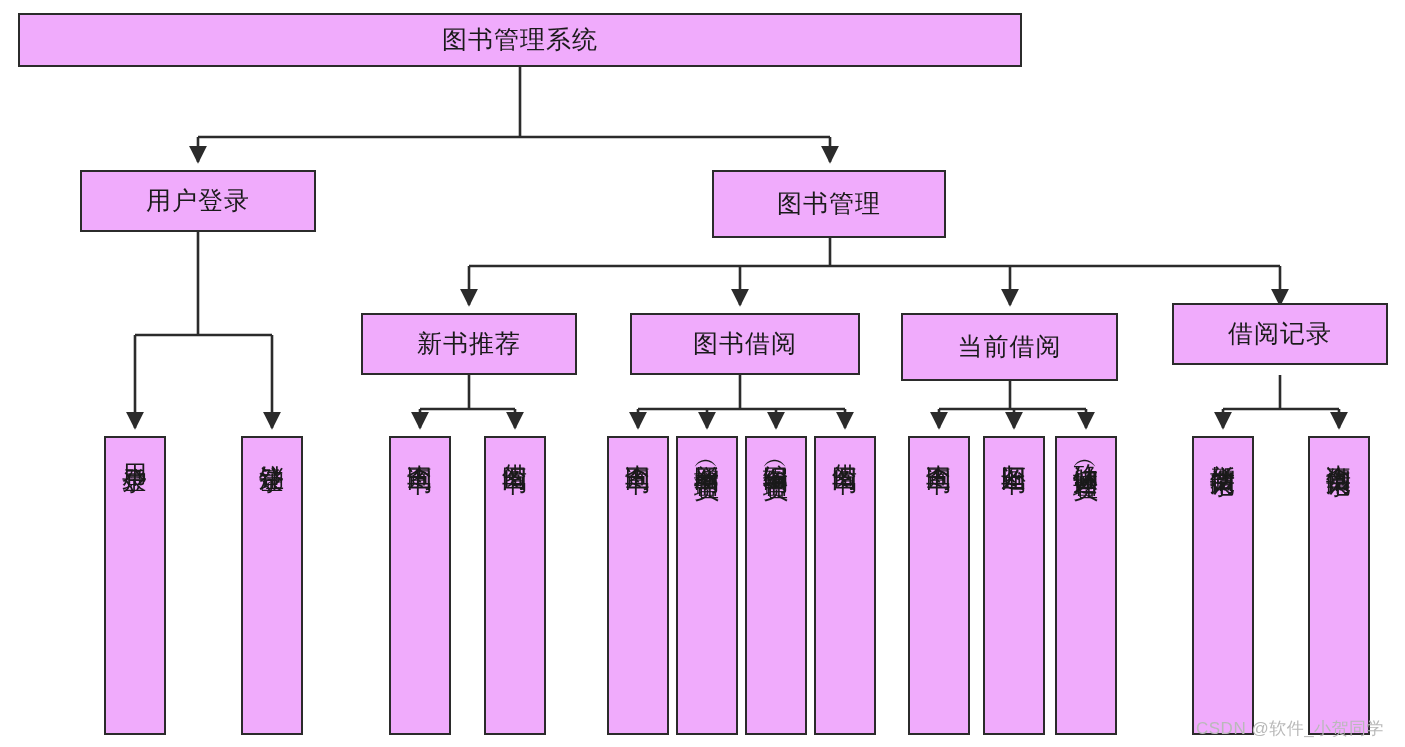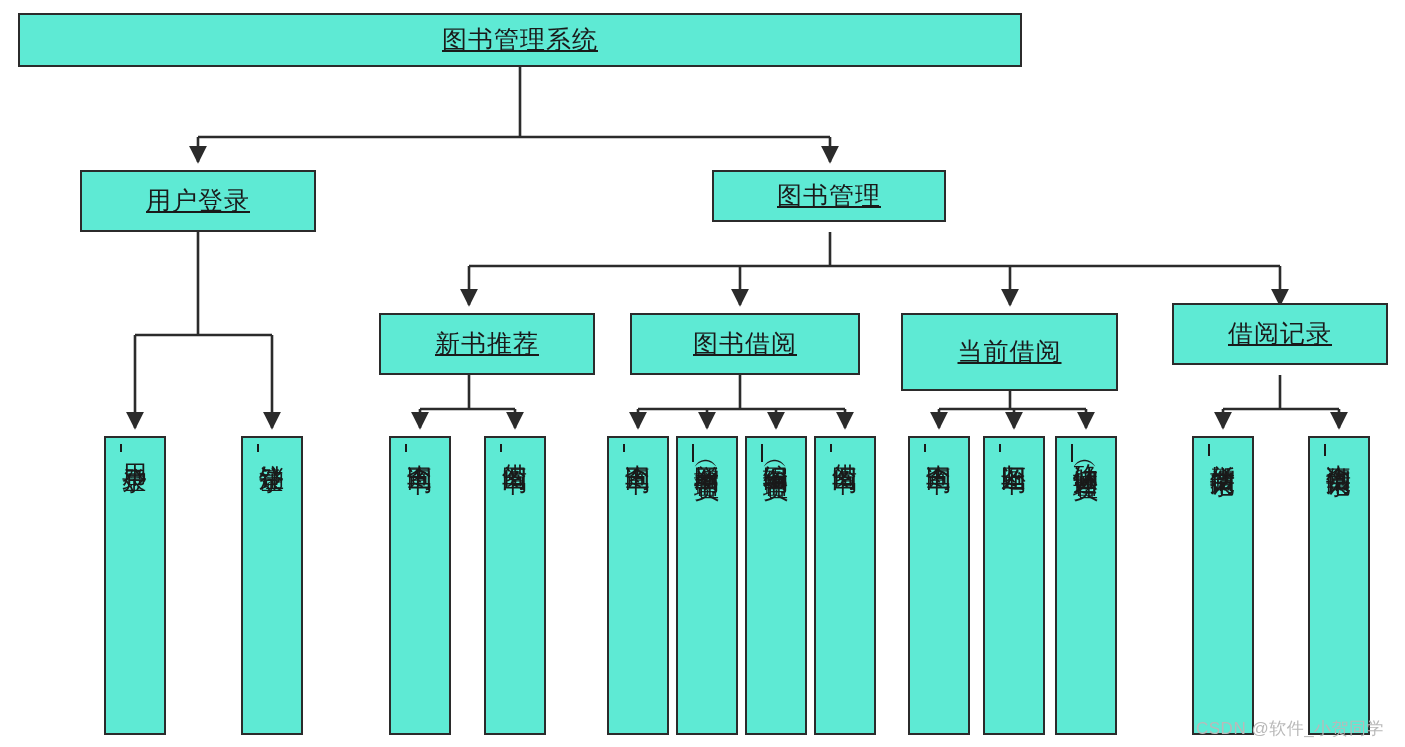--- a/index.html
+++ b/index.html
@@ -22,27 +22,26 @@
     position: absolute;
     left: 0;
     top: 0;
     width: 1405px;
     height: 747px;
     pointer-events: none;
   }
   .node {
     position: absolute;
     box-sizing: border-box;
-    background: #5eead4;
+    background: #f0abfc;
     border: 2.5px solid #2b2b2b;
     display: flex;
     align-items: center;
     justify-content: center;
     color: #1a1a1a;
-    text-decoration: underline;
   }
   .node.horiz {
     font-size: 25px;
     letter-spacing: 1px;
     line-height: 1.1;
   }
   .node.root {
     font-size: 25px;
   }
   .node.leaf {
@@ -123,31 +122,31 @@
     </g>
   </svg>
 
   <div class="node horiz root" style="left:18px; top:13px; width:1004px; height:54px;">
     <span>图书管理系统</span>
   </div>
 
   <div class="node horiz" style="left:80px; top:170px; width:236px; height:62px;">
     <span>用户登录</span>
   </div>
-  <div class="node horiz" style="left:712px; top:170px; width:234px; height:52px;">
+  <div class="node horiz" style="left:712px; top:170px; width:234px; height:68px;">
     <span>图书管理</span>
   </div>
 
-  <div class="node horiz" style="left:361px; top:313px; width:216px; height:62px;margin-left:18px;">
+  <div class="node horiz" style="left:361px; top:313px; width:216px; height:62px;">
     <span>新书推荐</span>
   </div>
   <div class="node horiz" style="left:630px; top:313px; width:230px; height:62px;">
     <span>图书借阅</span>
   </div>
-  <div class="node horiz" style="left:901px; top:313px; width:217px; height:78px;">
+  <div class="node horiz" style="left:901px; top:313px; width:217px; height:68px;">
     <span>当前借阅</span>
   </div>
   <div class="node horiz" style="left:1172px; top:303px; width:216px; height:62px;">
     <span>借阅记录</span>
   </div>
 
   <div class="node leaf" style="left:104px; top:436px; width:62px; height:299px;">
     <span class="vtext">用户登录</span>
   </div>
   <div class="node leaf" style="left:241px; top:436px; width:62px; height:299px;">

